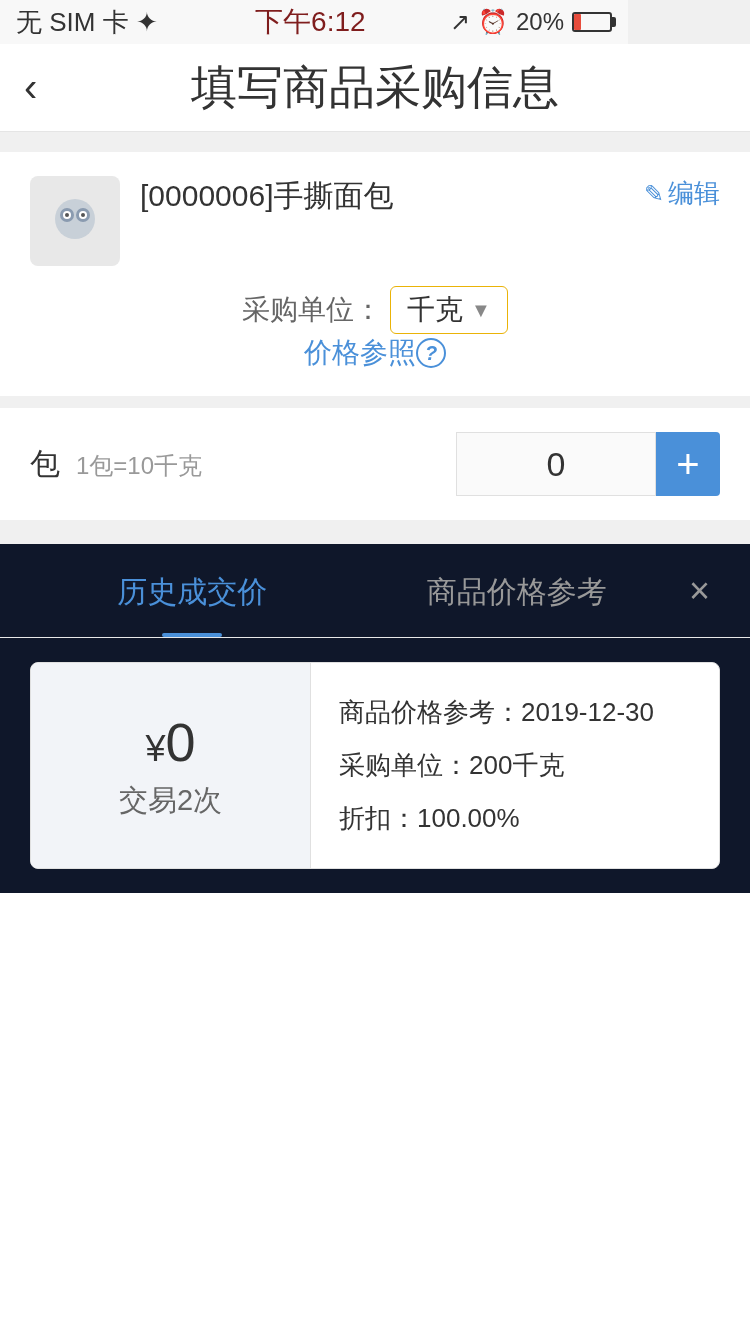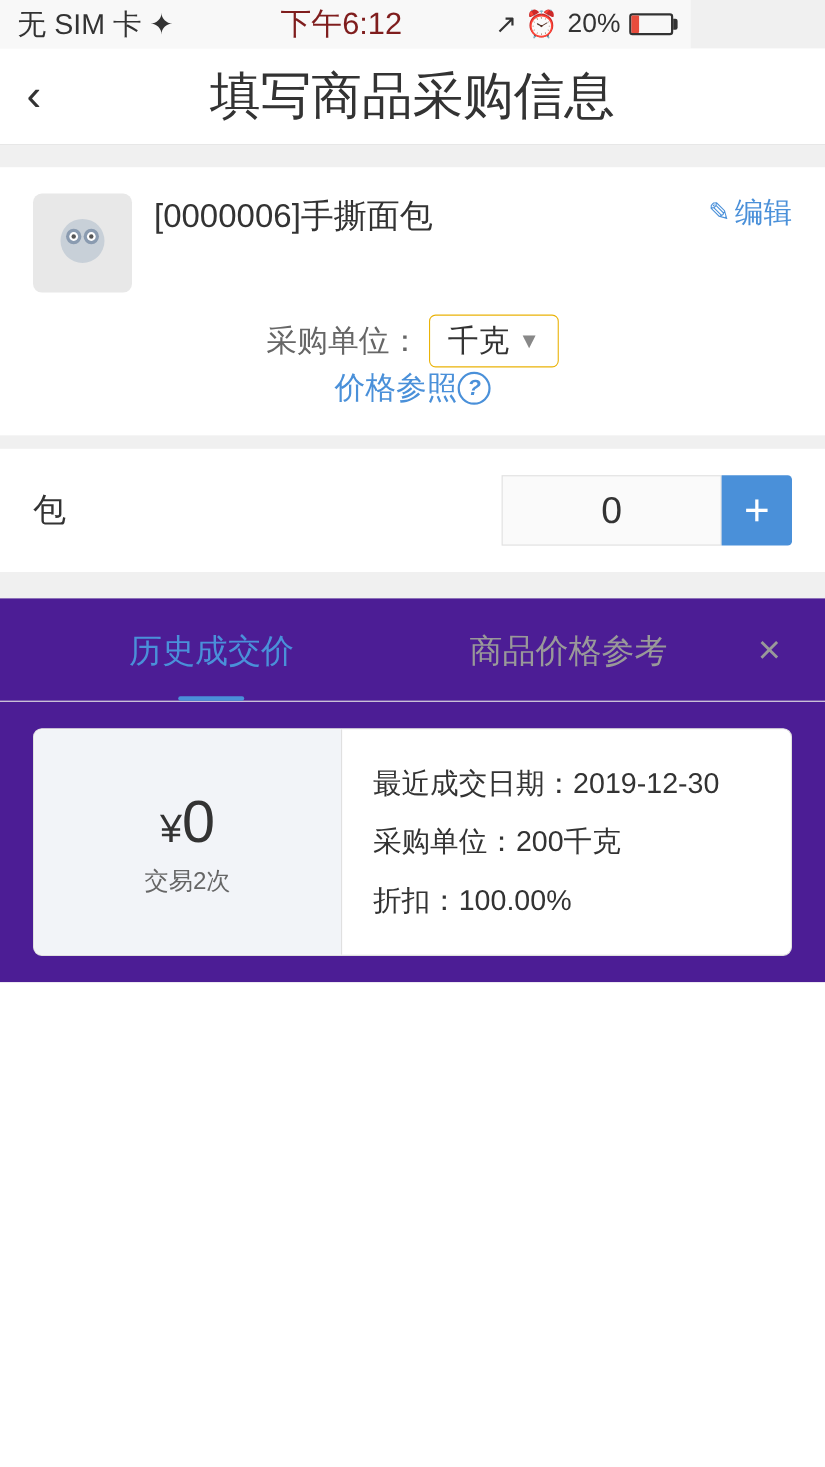--- a/index.html
+++ b/index.html
@@ -230,21 +230,21 @@
       font-size: 40px;
       display: flex;
       align-items: center;
       justify-content: center;
       cursor: pointer;
       border-radius: 0 4px 4px 0;
     }
 
     
     .tabs-container {
-      background: #4c1d95;
+      background: #0f172a;
       margin-top: 12px;
     }
     .tabs-header {
       display: flex;
       align-items: center;
       border-bottom: 1px solid #e8e8e8;
       padding: 0 30px;
       position: relative;
     }
     .tab-item {
@@ -300,21 +300,21 @@
     }
     .transaction-price {
       font-size: 54px;
       color: #333;
       font-weight: 500;
     }
     .transaction-price-symbol {
       font-size: 36px;
     }
     .transaction-count {
-      font-size: 22px;
+      font-size: 29px;
       color: #666;
       margin-top: 8px;
     }
     .transaction-right {
       flex: 1;
       padding: 30px 28px;
       display: flex;
       flex-direction: column;
       justify-content: center;
       gap: 14px;
@@ -393,20 +393,21 @@
       <div class="price-ref-icon">?</div>
     </div>
   </div>
 </div>
 
 <div class="section-divider"></div>
 
 <div class="quantity-row">
   <div class="quantity-left">
     <span class="quantity-unit-badge">包</span>
+    <span class="quantity-conversion">1包=10千克</span>
   </div>
   <div class="quantity-input-group">
     <input class="quantity-input" type="text" value="0" style="">
     <div class="quantity-plus">+</div>
   </div>
 </div>
 
 <div class="section-divider"></div>
 
 <div class="tabs-container">
@@ -423,21 +424,21 @@
   <div class="transaction-list">
     <div class="transaction-card">
       <div class="transaction-left">
         <div class="transaction-price">
           <span class="transaction-price-symbol">¥</span><span>0</span>
         </div>
         <div class="transaction-count">交易2次</div>
       </div>
       <div class="transaction-right">
         <div class="transaction-detail-row">
-          <span>最近成交日期：</span><span>2019-12-30</span>
+          <span>商品价格参考：</span><span>2019-12-30</span>
         </div>
         <div class="transaction-detail-row">
           <span>采购单位：</span><span>200千克</span>
         </div>
         <div class="transaction-detail-row">
           <span>折扣：</span><span>100.00%</span>
         </div>
       </div>
     </div>
   </div>

